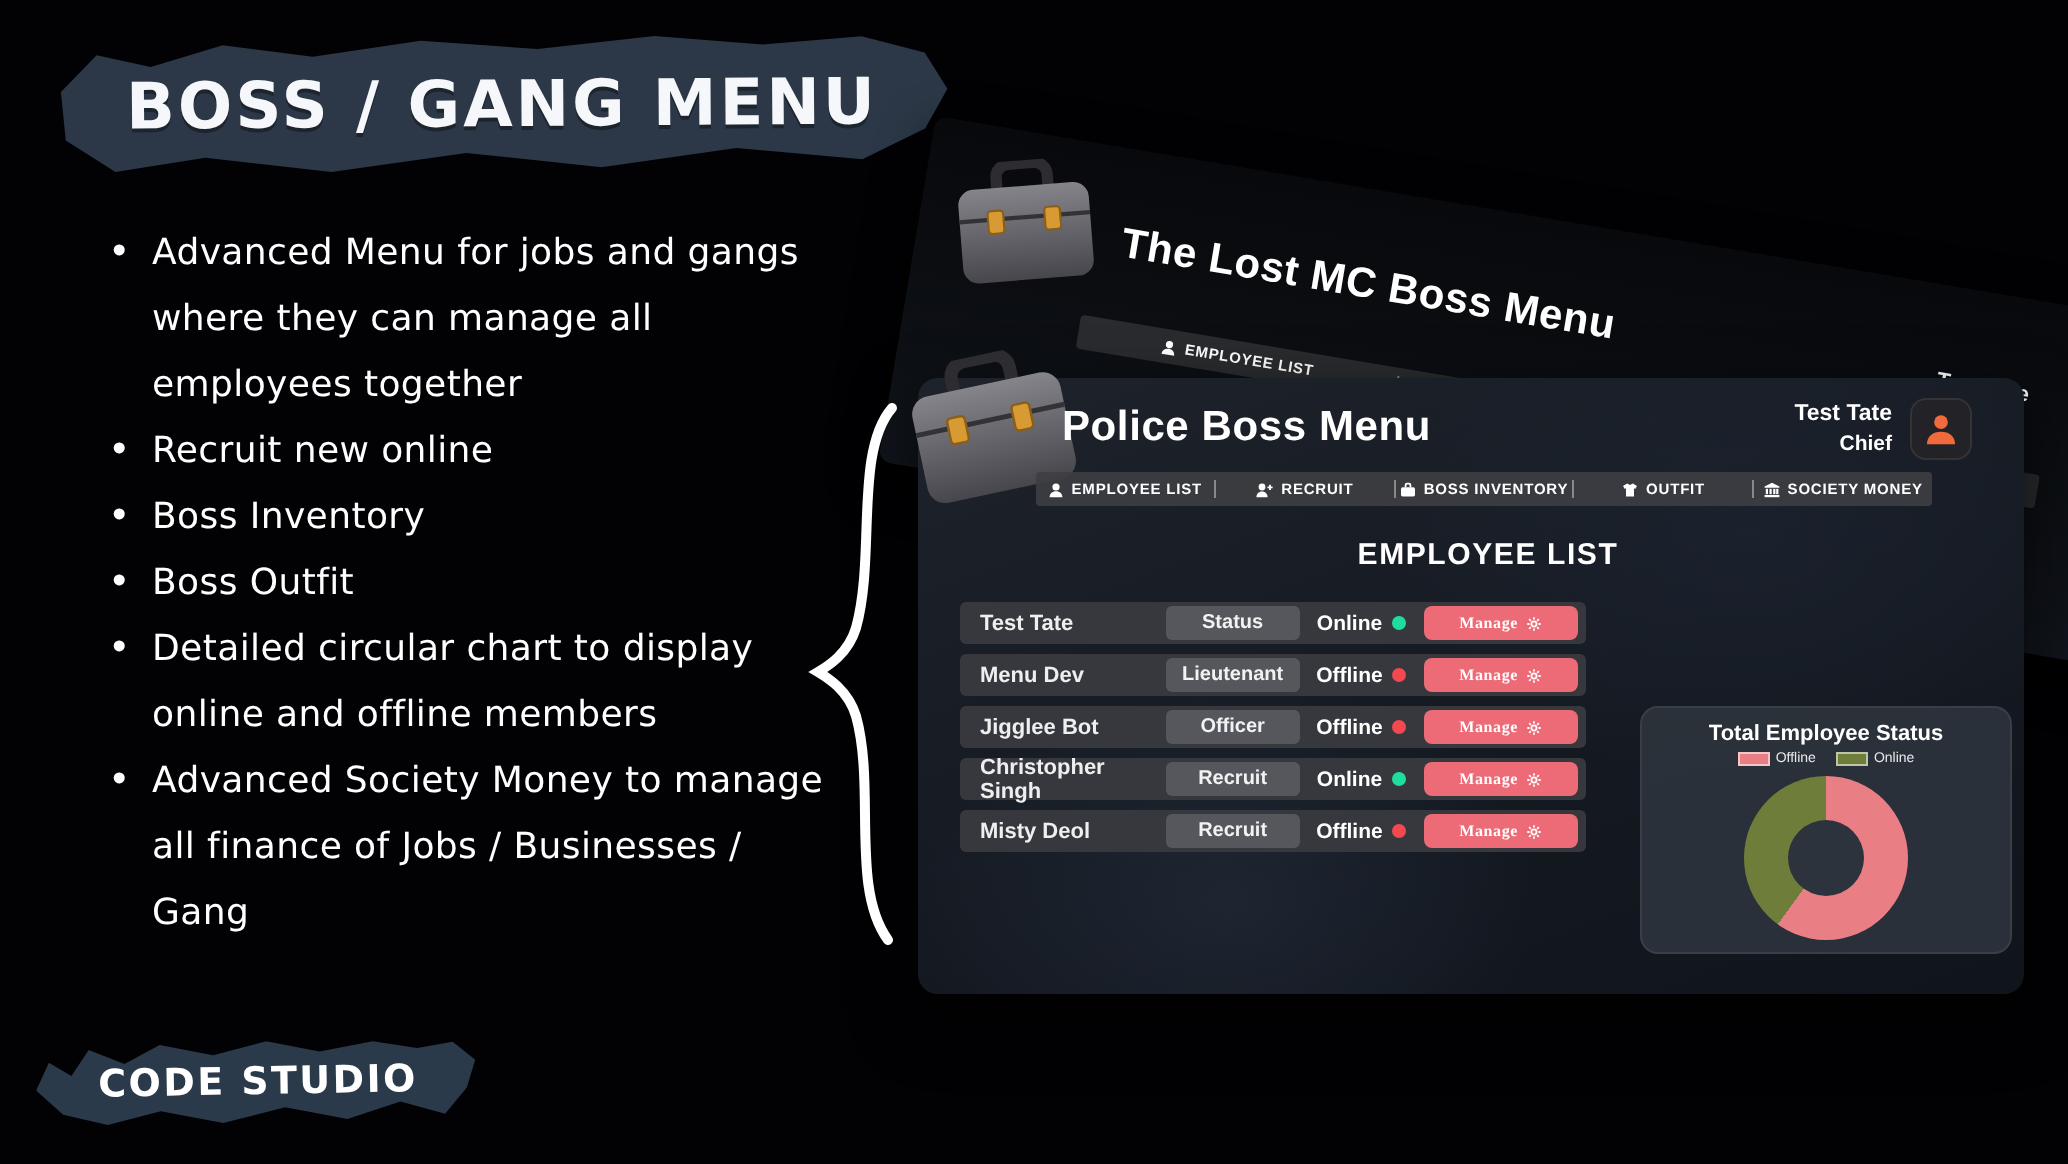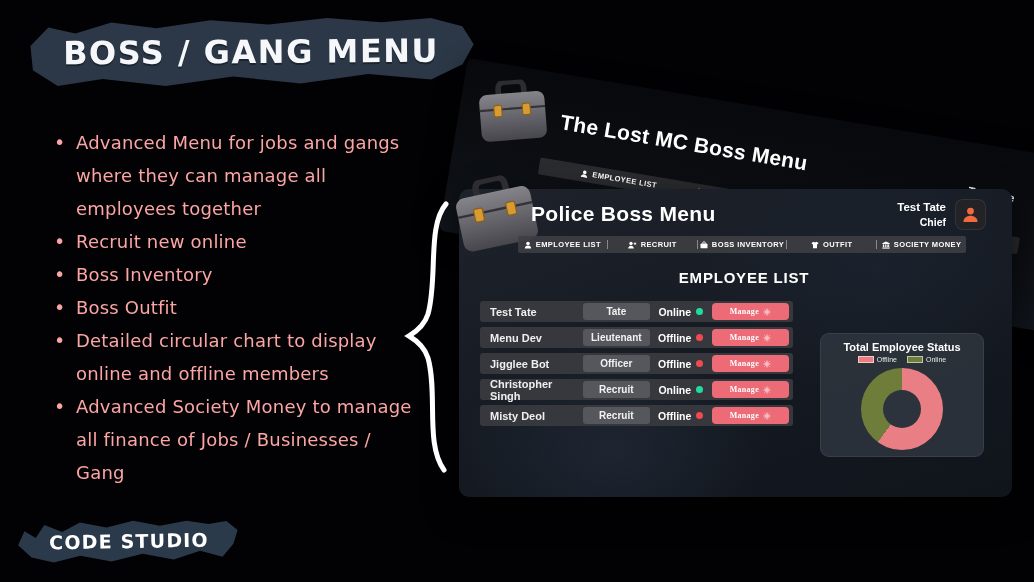--- a/index.html
+++ b/index.html
@@ -16,23 +16,23 @@
     clip-path:polygon(1% 40%,5% 16%,11% 24%,19% 10%,29% 18%,41% 8%,54% 14%,67% 6%,79% 12%,90% 7%,97% 18%,99.5% 42%,97% 68%,90% 88%,76% 80%,61% 92%,46% 82%,31% 94%,17% 84%,7% 93%,1.5% 72%);
     display:flex; align-items:center; justify-content:center;
   }
   .title-brush h1 {
     font-family:"DejaVu Sans", sans-serif; font-size:32px; font-weight:700;
     letter-spacing:1.5px; color:#f5f7fa; text-shadow:0 2px 0 rgba(0,0,0,.35);
   }
 
   
   .features {
-    position:absolute; left:52px; top:126px; width:372px; list-style:none;
+    position:absolute; left:52px; top:110px; width:372px; list-style:none;
     font-family:"DejaVu Sans", sans-serif; font-size:18px; line-height:33px;
-    color:#fca5a5; letter-spacing:.2px;
+    color:#ffffff; letter-spacing:.2px;
   }
   .features li { padding-left:24px; position:relative; }
   .features li::before { content:"•"; position:absolute; left:2px; top:0; font-size:19px; }
 
   
   .brace { position:absolute; left:400px; top:196px; z-index:5; }
 
   
   .back-menu {
     position:absolute; left:468px; top:58px; width:650px; height:175px; z-index:1;
@@ -99,21 +99,21 @@
   .rstatus { width:72px; display:flex; align-items:center; justify-content:center; gap:5px; font-size:10.5px; font-weight:700; }
   .dot { width:7px; height:7px; border-radius:50%; display:inline-block; }
   .manage {
     margin-left:auto; margin-right:4px; width:90px; height:17px; border:none; border-radius:4px;
     color:#fff; font-size:8px; font-weight:700; letter-spacing:.3px; cursor:pointer;
     display:flex; align-items:center; justify-content:center; gap:4px;
     font-family:Liberation Serif, serif;
   }
 
   .chart-card {
-    position:absolute; left:361px; top:144px; width:164px; height:124px;
+    position:absolute; left:361px; top:164px; width:186px; height:124px;
     background:rgba(45,51,60,.92); border:1px solid rgba(255,255,255,.07); border-radius:9px;
   }
   .ctitle { margin-top:7px; text-align:center; font-size:11px; font-weight:800; }
   .legend { margin-top:3px; display:flex; justify-content:center; gap:10px; align-items:center; }
   .litem { display:flex; align-items:center; gap:3px; font-size:7px; color:#e8e8e8; }
   .lbox { width:16px; height:7px; border:1px solid rgba(255,255,255,.55); display:inline-block; }
   .donut { width:82px; height:82px; border-radius:50%; margin:5px auto 0; position:relative; }
   .donut::after {
     content:""; position:absolute; left:50%; top:50%; width:38px; height:38px;
     transform:translate(-50%,-50%); border-radius:50%; background:#2d333c;
@@ -268,21 +268,21 @@
         </svg>
       <span>SOCIETY MONEY</span>
     </div>
   </div>
 
   <div class="section-title">EMPLOYEE LIST</div>
 
   <div class="rows">
     <div class="row">
       <span class="rname">Test Tate</span>
-      <span class="rbadge">Tate</span>
+      <span class="rbadge">Status</span>
       <span class="rstatus">
           <span>Online</span>
           <span class="dot" style="background: rgb(30, 222, 158);"></span>
         </span>
       <button class="manage" style="background: rgb(237, 107, 118);">
           <span>Manage</span>
           <svg width="8" height="8" viewBox="0 0 10 10">
             <path d="M5 .8v1.4M5 7.8v1.4M.8 5h1.4M7.8 5h1.4M2 2l1 1M7 7l1 1M8 2 7 3M3 7 2 8" stroke="#fff" stroke-width="1.1"></path>
             <circle cx="5" cy="5" r="1.6" fill="none" stroke="#fff" stroke-width="1.1"></circle>
           </svg>

